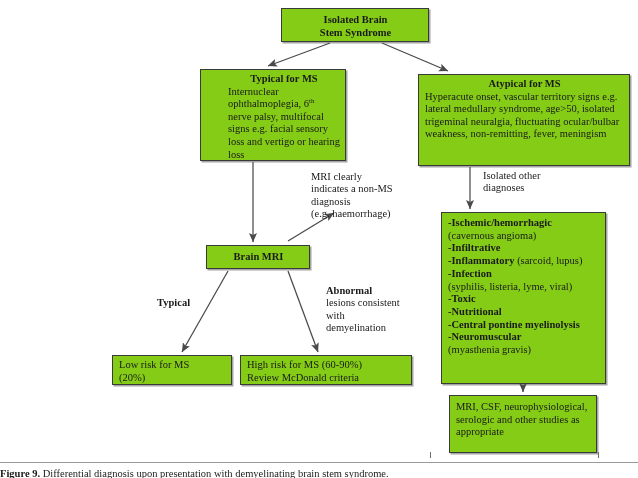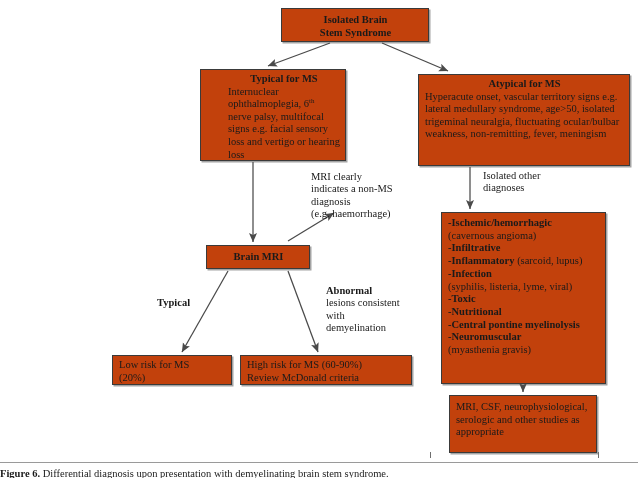--- a/index.html
+++ b/index.html
@@ -15,21 +15,21 @@
     background: #ffffff;
     font-family: "Liberation Serif", "DejaVu Serif", serif;
     color: #1a1a1a;
     overflow: hidden;
   }
 
   
   .box {
     position: absolute;
     box-sizing: border-box;
-    background: #c2410c;
+    background: #84cc16;
     border: 1px solid #3a3a3a;
     box-shadow: 1.5px 1.5px 0 rgba(90,90,90,0.55);
     font-size: 10.5px;
     line-height: 12.6px;
     padding: 3px 5px 3px 6px;
   }
   .box .title {
     font-weight: bold;
     text-align: center;
     display: block;
@@ -194,17 +194,17 @@
   </div>
 
   <div class="box" id="node-workup">
     <span>MRI, CSF, neurophysiological, serologic and other studies as appropriate</span>
   </div>
 
   <div class="tick" id="tick-a"></div>
   <div class="tick" id="tick-b"></div>
 
   <div id="caption">
-    <span class="fig">Figure 6.</span>
+    <span class="fig">Figure 9.</span>
     <span>Differential diagnosis upon presentation with demyelinating brain stem syndrome.</span>
   </div>
 
 </div>
 
 </body></html>

